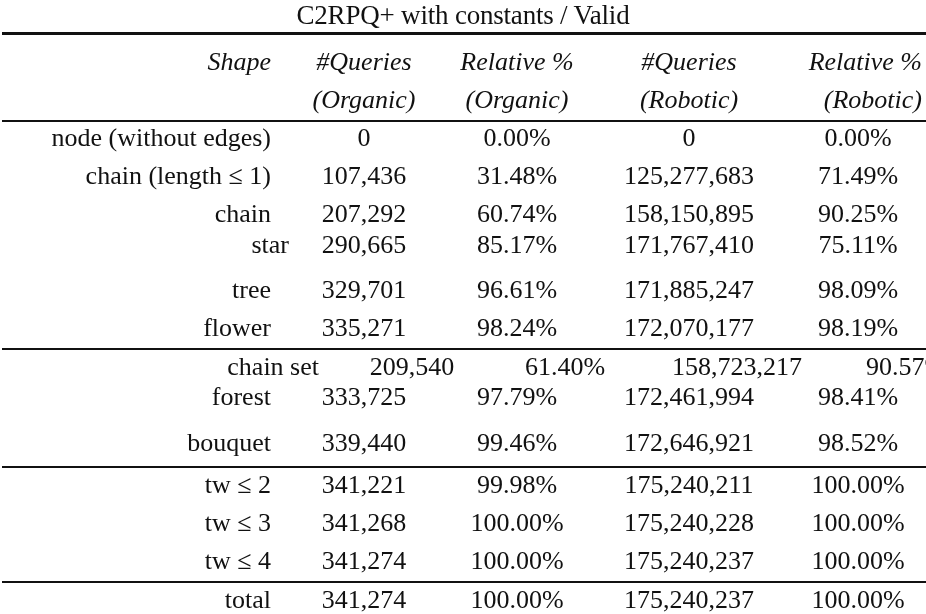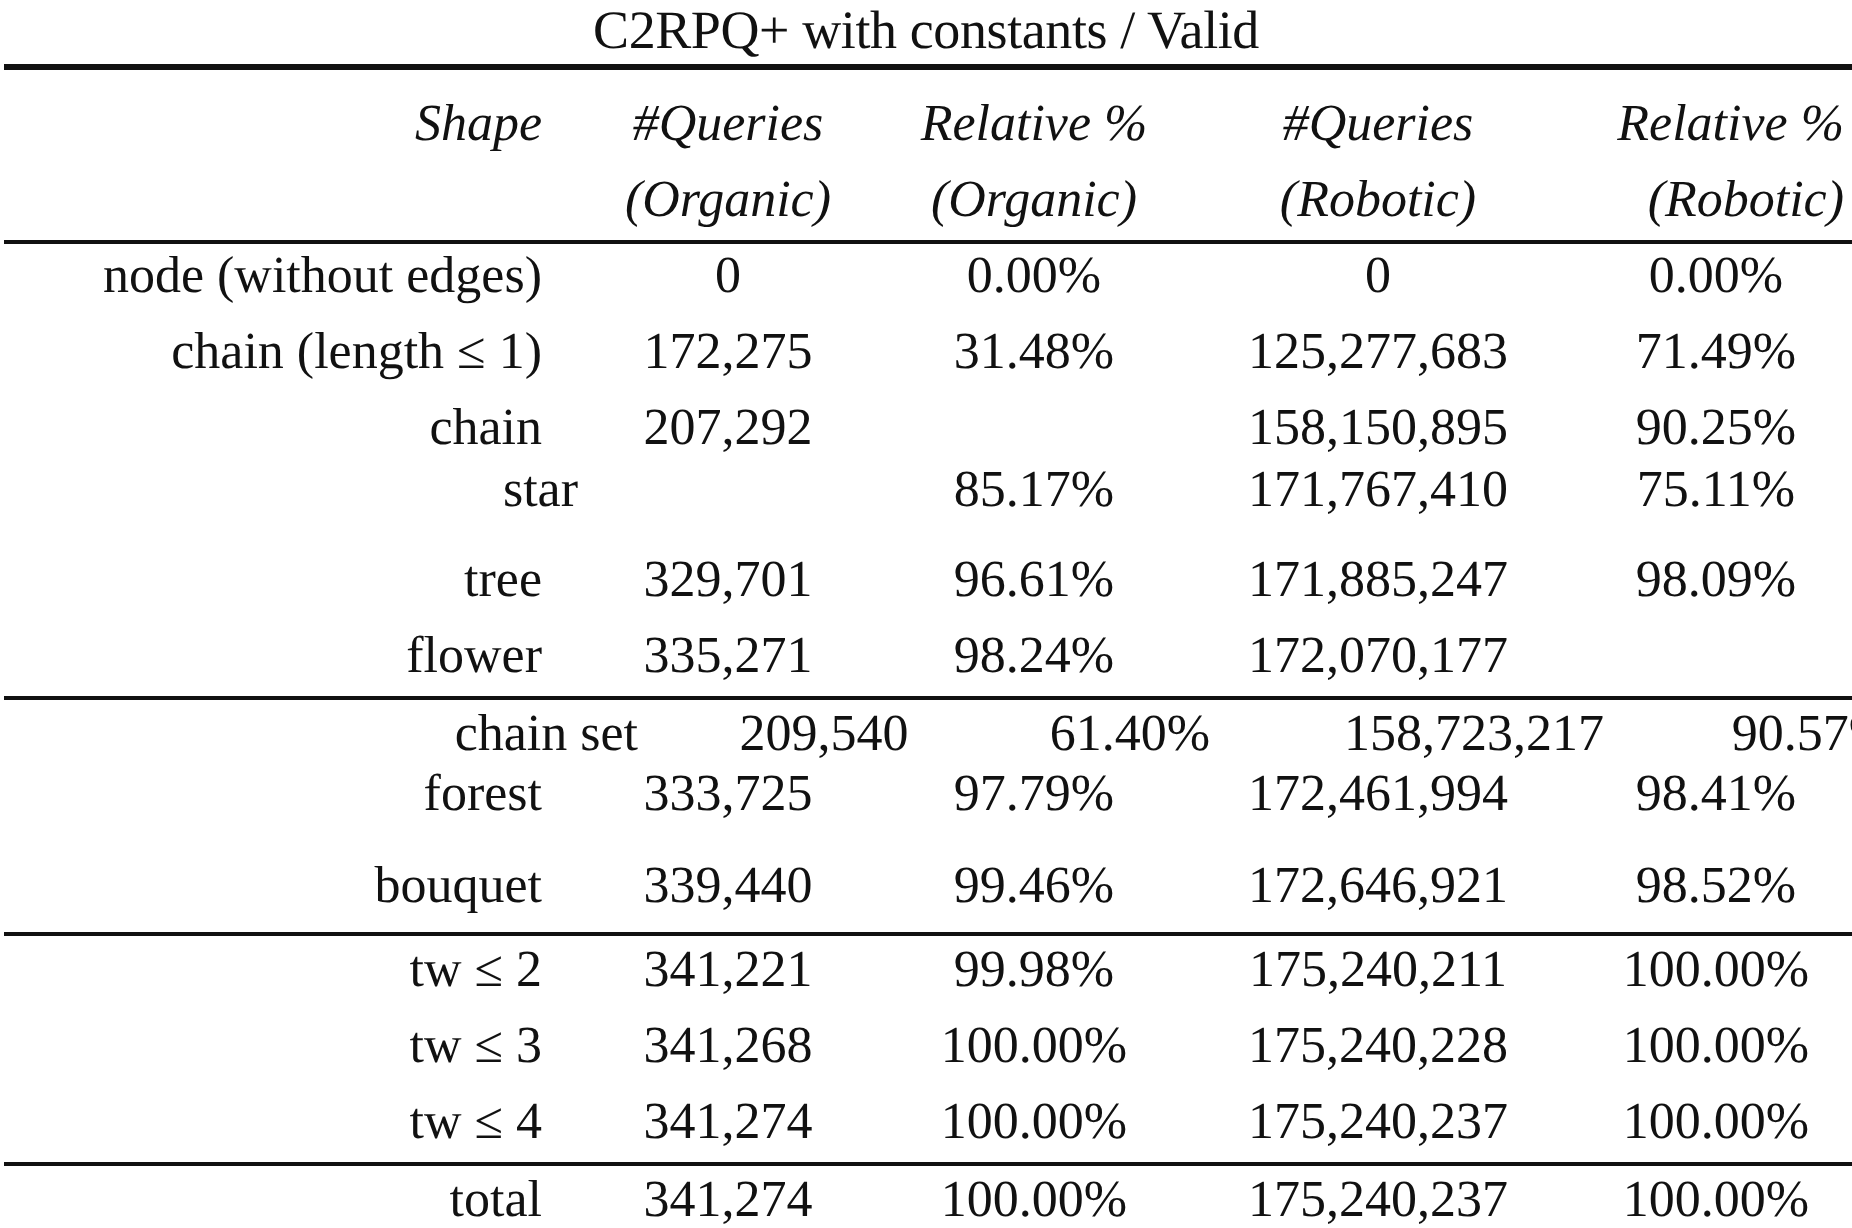--- a/index.html
+++ b/index.html
@@ -86,49 +86,52 @@
 
 <div class="row" style="top:119px;">
   <div class="cell c-shape">node (without edges)</div>
   <div class="cell c-oq">0</div>
   <div class="cell c-op">0.00%</div>
   <div class="cell c-rq">0</div>
   <div class="cell c-rp">0.00%</div>
 </div>
 <div class="row" style="top:157px;">
   <div class="cell c-shape">chain (length ≤ 1)</div>
-  <div class="cell c-oq">172,275</div>
+  <div class="cell c-oq">107,436</div>
   <div class="cell c-op">31.48%</div>
   <div class="cell c-rq">125,277,683</div>
   <div class="cell c-rp">71.49%</div>
 </div>
 <div class="row" style="top:195px;">
   <div class="cell c-shape">chain</div>
   <div class="cell c-oq">207,292</div>
+  <div class="cell c-op">60.74%</div>
   <div class="cell c-rq">158,150,895</div>
   <div class="cell c-rp">90.25%</div>
 </div>
 <div class="row" style="top:226px;padding-left:18px;">
   <div class="cell c-shape">star</div>
+  <div class="cell c-oq">290,665</div>
   <div class="cell c-op">85.17%</div>
   <div class="cell c-rq">171,767,410</div>
   <div class="cell c-rp">75.11%</div>
 </div>
 <div class="row" style="top:271px;">
   <div class="cell c-shape">tree</div>
   <div class="cell c-oq">329,701</div>
   <div class="cell c-op">96.61%</div>
   <div class="cell c-rq">171,885,247</div>
   <div class="cell c-rp">98.09%</div>
 </div>
 <div class="row" style="top:309px;">
   <div class="cell c-shape">flower</div>
   <div class="cell c-oq">335,271</div>
   <div class="cell c-op">98.24%</div>
   <div class="cell c-rq">172,070,177</div>
+  <div class="cell c-rp">98.19%</div>
 </div>
 
 <div class="rule thin" style="top:348px;"></div>
 
 <div class="row" style="top:348px;margin-left:48px;">
   <div class="cell c-shape">chain set</div>
   <div class="cell c-oq">209,540</div>
   <div class="cell c-op">61.40%</div>
   <div class="cell c-rq">158,723,217</div>
   <div class="cell c-rp">90.57%</div>

